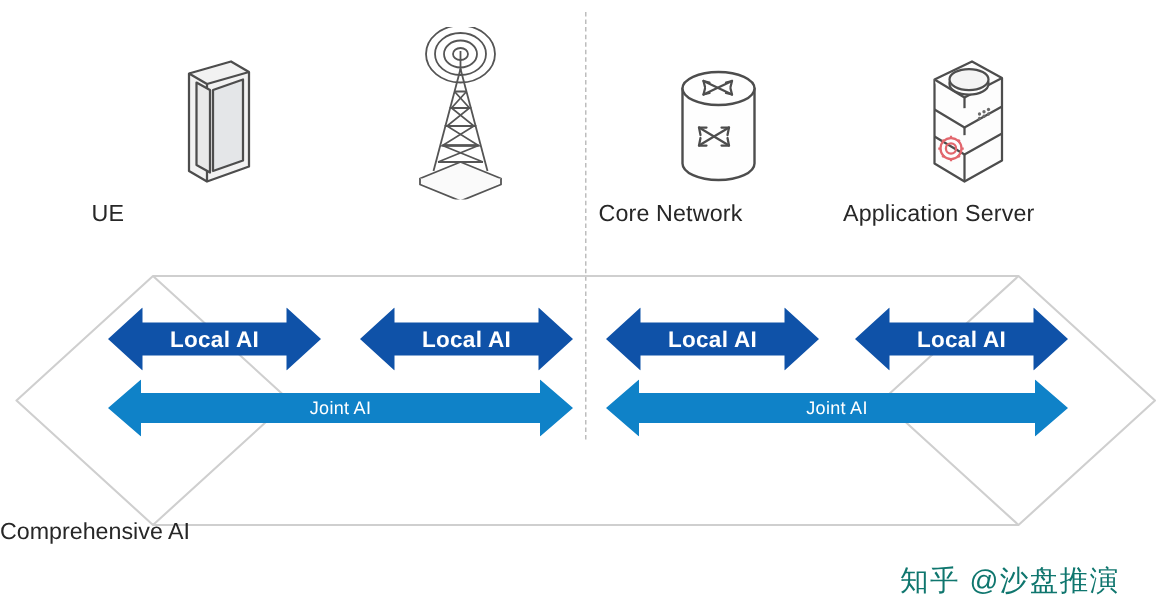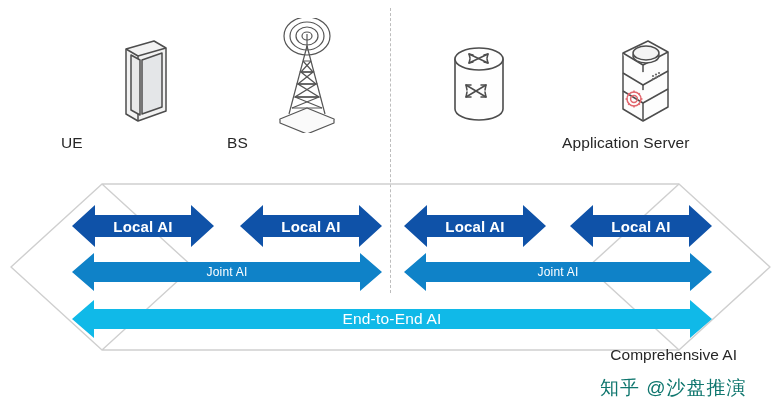--- a/index.html
+++ b/index.html
@@ -99,21 +99,21 @@
   #joint-2 { left: 404px; top: 253px; width: 308px; height: 38px; }
 
   #e2e-1   { left: 72px;  top: 300px; width: 640px; height: 38px; }
 
   
   #comprehensive-label {
     position: absolute;
     left: 0;
     top: 346px;
     width: 737px;
-    text-align: right;
+    text-align: left;
     font-size: 15.5px;
     color: #272727;
   }
 
   
   #watermark {
     position: absolute;
     left: 600px;
     top: 370px;
     width: 170px;
@@ -165,21 +165,20 @@
           <path d="M41 43 L51 54 L39 54 L54 66 L36 66 L57 79 L33 79 L60 90"></path>
           <path d="M49 43 L39 54 L51 54 L36 66 L54 66 L33 79 L57 79 L30 90"></path>
         </g>
 
         <g fill="#fafafa" stroke="#555" stroke-width="1.2" stroke-linejoin="round">
           <path d="M45 90 L72 101 L45 112 L18 101 Z"></path>
           <path d="M18 101 L18 105 L45 116 L72 105 L72 101"></path>
         </g>
       </svg>
     </div>
-    <div class="caption">BS</div>
   </div>
 
   <div class="node" id="node-core">
     <div class="glyph">
       <svg width="74" height="100" viewBox="0 0 74 100" aria-hidden="true">
         <g fill="#fefefe" stroke="#4d4d4d" stroke-width="1.6" stroke-linejoin="round">
           <path d="M13 26 L13 76 A24 11 0 0 0 61 76 L61 26 Z"></path>
           <ellipse cx="37" cy="26" rx="24" ry="11"></ellipse>
         </g>
         <g fill="none" stroke="#4d4d4d" stroke-width="1.5" stroke-linecap="round">
@@ -193,20 +192,21 @@
 
           <path d="M24 52 L44 64"></path>
           <path d="M24 64 L44 52"></path>
           <path d="M24 52 L29 52 M24 52 L25 57"></path>
           <path d="M44 64 L39 64 M44 64 L43 59"></path>
           <path d="M24 64 L29 64 M24 64 L25 59"></path>
           <path d="M44 52 L39 52 M44 52 L43 57"></path>
         </g>
       </svg>
     </div>
+    <div class="caption">Core Network</div>
   </div>
 
   <div class="node" id="node-app">
     <div class="glyph">
       <svg width="78" height="104" viewBox="0 0 78 104" aria-hidden="true">
         <g fill="#fdfdfd" stroke="#4d4d4d" stroke-width="1.5" stroke-linejoin="round">
 
           <path d="M20 24 L45 12 L65 23 L65 78 L40 92 L20 80 Z"></path>
           <path d="M20 24 L40 36 L40 92"></path>
           <path d="M40 36 L65 23"></path>
@@ -285,24 +285,18 @@
     <span class="band-label">Joint AI</span>
   </div>
 
   <div class="band joint" id="joint-2">
     <svg width="308" height="38" viewBox="0 0 308 38" preserveAspectRatio="none">
       <path d="M0 19 L22 0 L22 9 L286 9 L286 0 L308 19 L286 38 L286 29 L22 29 L22 38 Z" fill="#0f82c8"></path>
     </svg>
     <span class="band-label">Joint AI</span>
   </div>
 
-  <div class="band e2e" id="e2e-1">
-    <svg width="640" height="38" viewBox="0 0 640 38" preserveAspectRatio="none">
-      <path d="M0 19 L22 0 L22 9 L618 9 L618 0 L640 19 L618 38 L618 29 L22 29 L22 38 Z" fill="#10b9e8"></path>
-    </svg>
-    <span class="band-label">End-to-End AI</span>
-  </div>
 
   <div id="comprehensive-label">Comprehensive AI</div>
 
   <div id="watermark">知乎 @沙盘推演</div>
 
 </div>
 
 </body></html>

